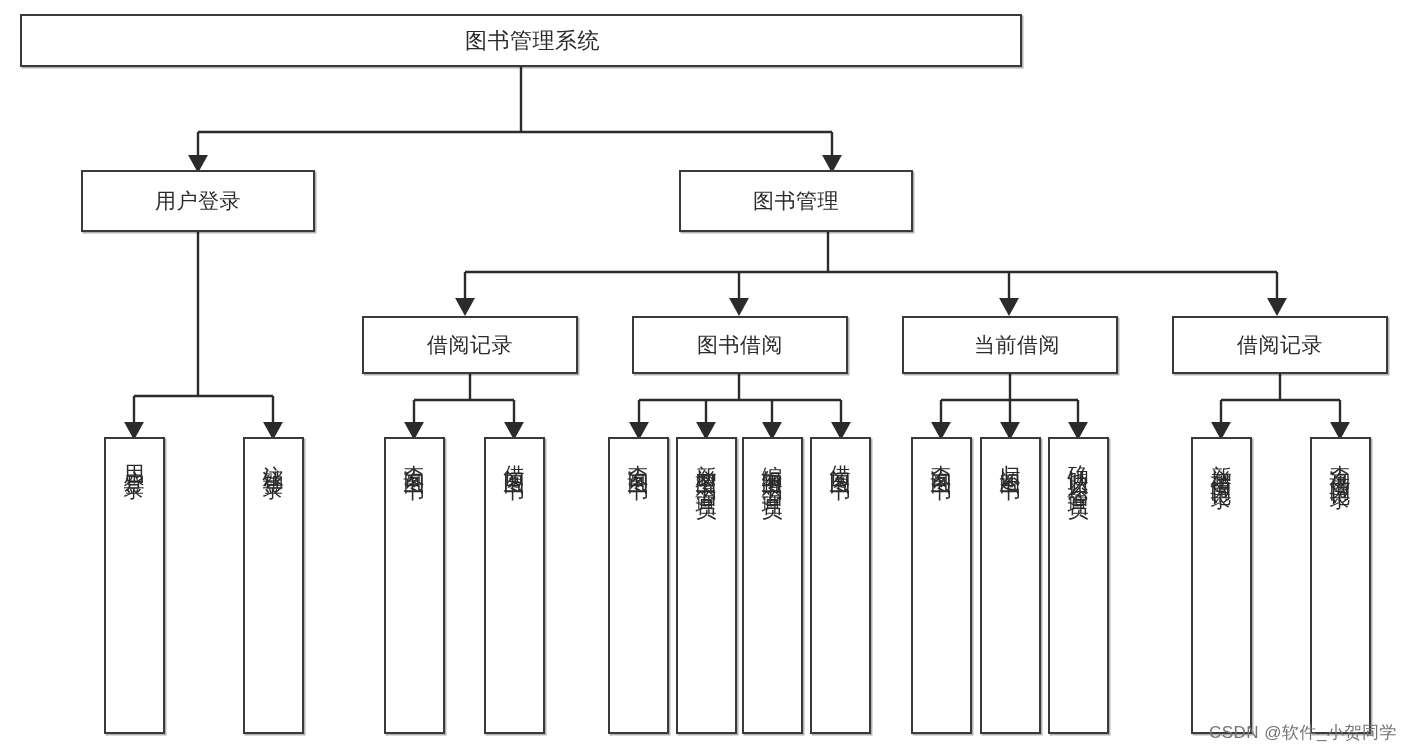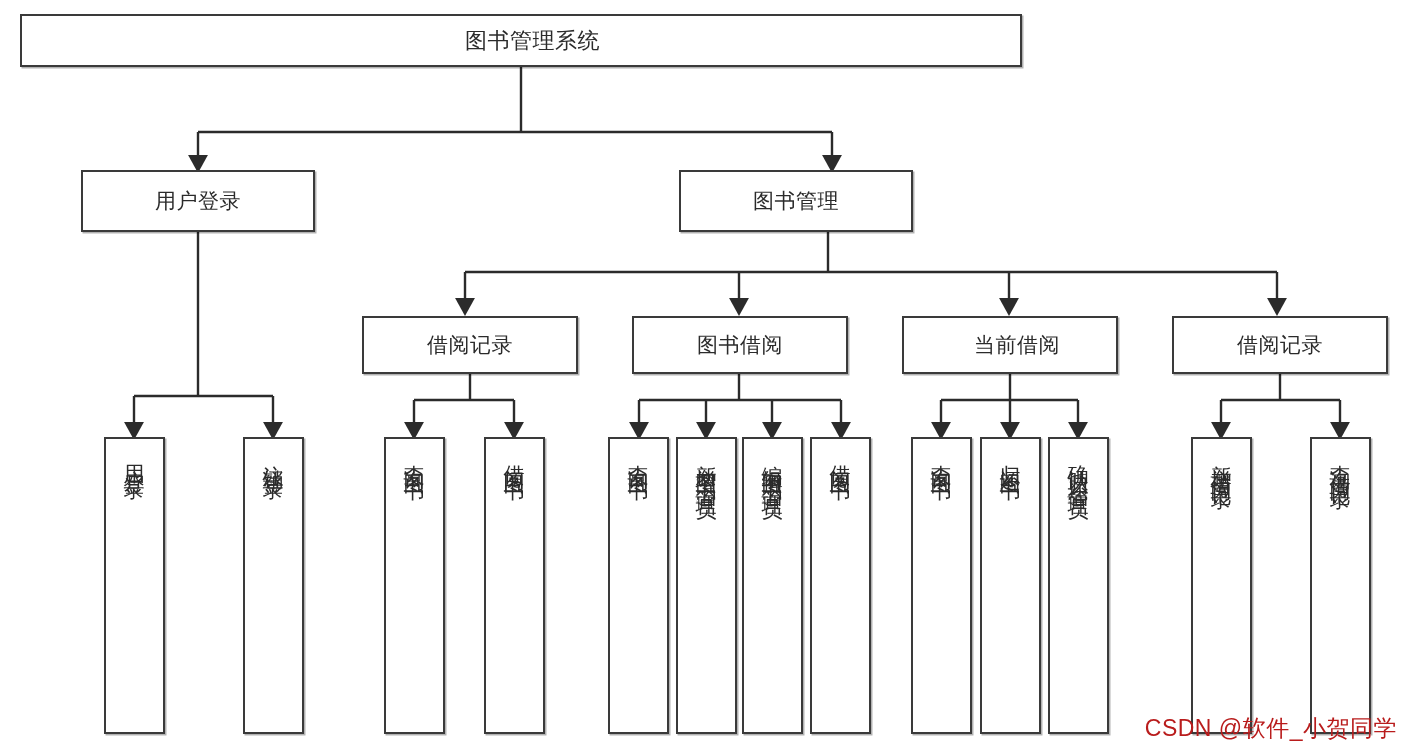--- a/index.html
+++ b/index.html
@@ -34,22 +34,22 @@
     text-orientation:upright;
     font-size:21px;
     letter-spacing:5px;
     line-height:1;
   }
 
   .watermark{
     position:absolute;
     right:8px;
     bottom:3px;
-    font-size:23px;
-    color:#b91c1c;
+    font-size:17px;
+    color:#737373;
     white-space:nowrap;
     letter-spacing:0.5px;
   }
 </style>
 </head>
 <body>
 
 <div id="canvas">
 
   <svg id="wires" viewBox="0 0 1405 747">

